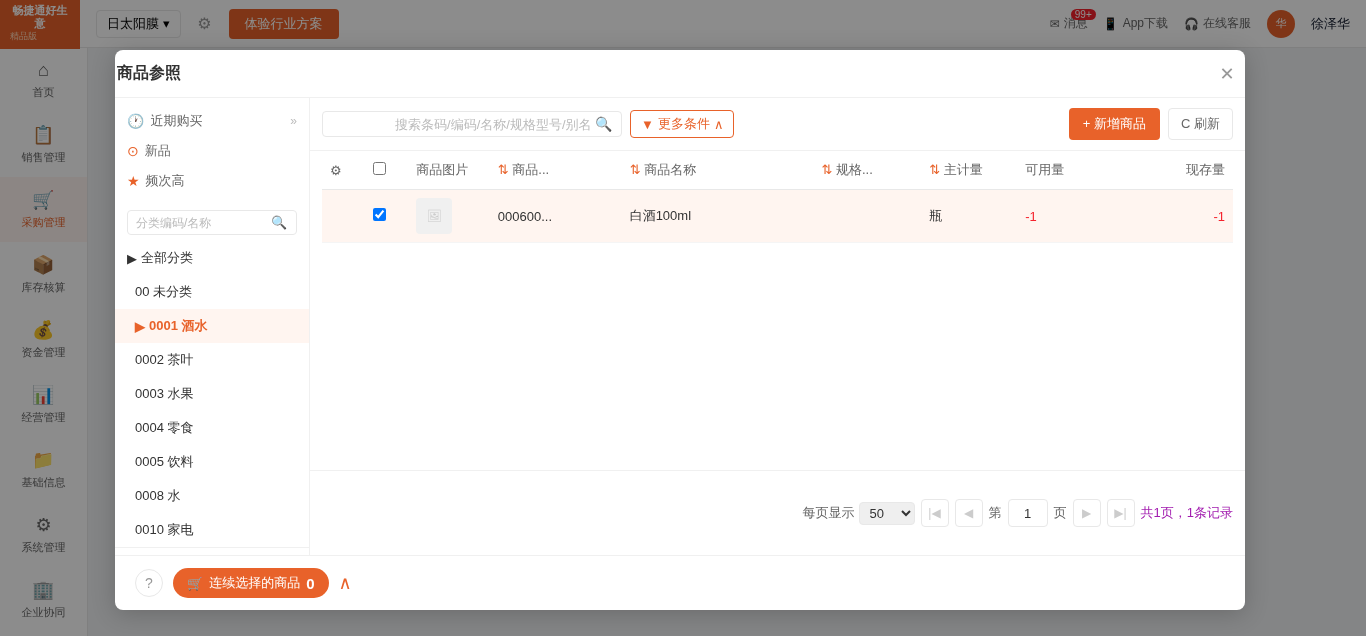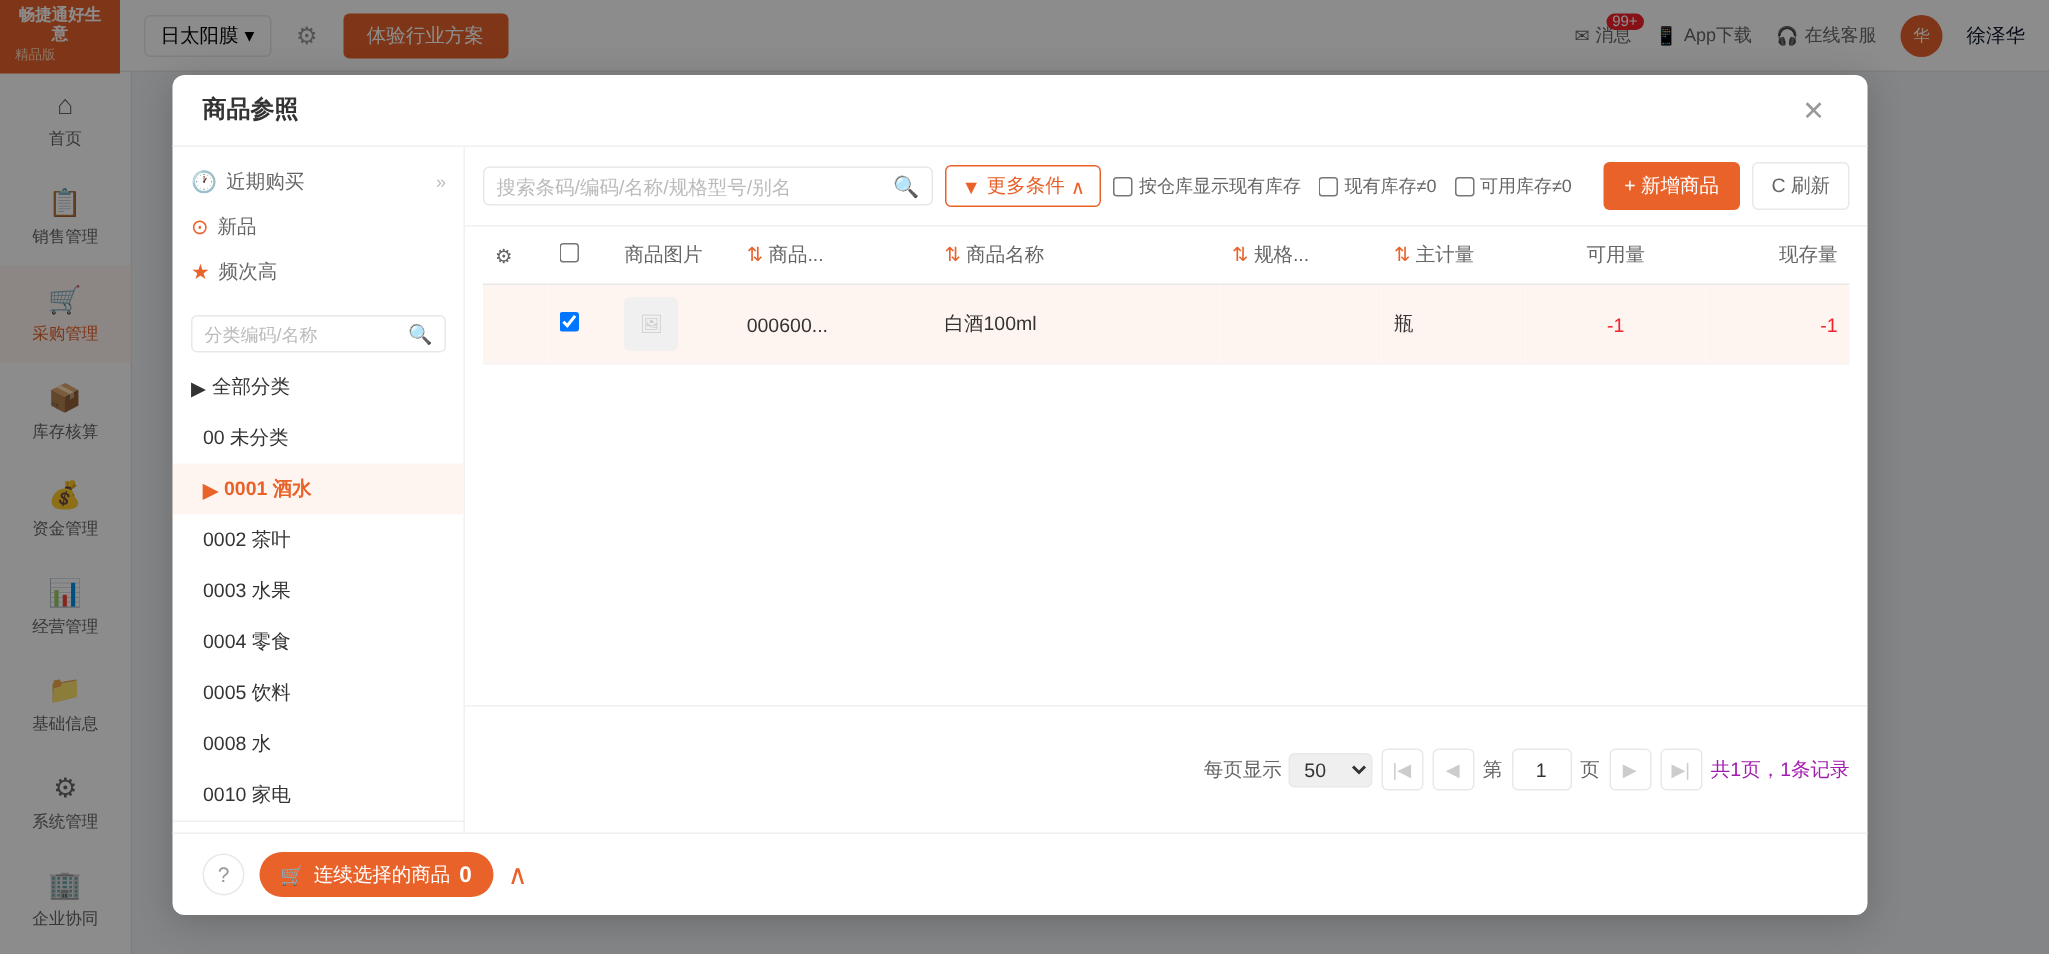--- a/index.html
+++ b/index.html
@@ -25,21 +25,21 @@
     .sidebar-item { display: flex; flex-direction: column; align-items: center; padding: 12px 4px; cursor: pointer; color: #666; font-size: 11px; gap: 4px; }
     .sidebar-item.active { color: #e8622a; background: #fff5f0; }
     .sidebar-item.active .sidebar-icon { color: #e8622a; }
     .sidebar-icon { font-size: 18px; }
 
     
     .modal-backdrop { position: absolute; top: 0; left: 0; right: 0; bottom: 0; background: rgba(0,0,0,0.45); z-index: 100; }
 
     
     .modal { position: absolute; top: 50px; left: 115px; width: 1130px; background: #fff; border-radius: 8px; box-shadow: 0 4px 24px rgba(0,0,0,0.2); z-index: 200; display: flex; flex-direction: column; max-height: 560px; }
-    .modal-header { height: 48px; display: flex; align-items: center; padding: 0 20px; border-bottom: 1px solid #f0f0f0; flex-shrink: 0; }
+    .modal-header { height: 48px; display: flex; align-items: center; padding: 0 2px; border-bottom: 1px solid #f0f0f0; flex-shrink: 0; }
     .modal-title { font-size: 16px; font-weight: bold; color: #333; flex: 1; }
     .modal-close { width: 32px; height: 32px; display: flex; align-items: center; justify-content: center; cursor: pointer; color: #999; font-size: 18px; border-radius: 4px; }
 
     
     .modal-body { display: flex; flex: 1; overflow: hidden; }
 
     
     .category-panel { width: 195px; border-right: 1px solid #f0f0f0; display: flex; flex-direction: column; flex-shrink: 0; padding: 8px 0; overflow-y: auto; }
     .category-panel-top-item { display: flex; align-items: center; gap: 6px; padding: 6px 12px; cursor: pointer; color: #666; font-size: 13px; }
     .category-collapse-btn { margin-left: auto; color: #bbb; font-size: 12px; cursor: pointer; }
@@ -54,21 +54,21 @@
 
     
     .modal-category-footer { padding: 10px 12px; border-top: 1px solid #f0f0f0; display: flex; align-items: center; gap: 6px; font-size: 13px; color: #666; }
 
     
     .content-panel { flex: 1; display: flex; flex-direction: column; overflow: hidden; }
 
     
     .filter-bar { padding: 10px 12px; border-bottom: 1px solid #f0f0f0; display: flex; align-items: center; gap: 8px; flex-shrink: 0; }
     .search-input-wrap { display: flex; align-items: center; border: 1px solid #e8e8e8; border-radius: 4px; padding: 4px 8px; gap: 4px; flex: 1; max-width: 300px; }
-    .search-input-wrap input { border: none; outline: none; font-size: 13px; color: #6d28d9; flex: 1; }
+    .search-input-wrap input { border: none; outline: none; font-size: 13px; color: #6d28d9; flex: 1; text-align: right; }
     .search-input-wrap input::placeholder { color: #bbb; }
     .filter-more-btn { display: flex; align-items: center; gap: 4px; color: #e8622a; font-size: 13px; cursor: pointer; border: 1px solid #e8622a; border-radius: 4px; padding: 4px 10px; }
     .filter-checkbox-group { display: flex; align-items: center; gap: 12px; }
     .filter-checkbox { display: flex; align-items: center; gap: 4px; font-size: 12px; color: #666; cursor: pointer; }
     .filter-checkbox input[type=checkbox] { cursor: pointer; }
     .filter-actions { margin-left: auto; display: flex; gap: 8px; }
     .btn-add { background: #e8622a; color: #fff; border: none; border-radius: 4px; padding: 6px 14px; font-size: 13px; cursor: pointer; display: flex; align-items: center; gap: 4px; }
     .btn-refresh { background: #fff; color: #666; border: 1px solid #e8e8e8; border-radius: 4px; padding: 6px 12px; font-size: 13px; cursor: pointer; display: flex; align-items: center; gap: 4px; }
 
     
@@ -80,21 +80,21 @@
     tbody tr.selected { background: #fff5f0; }
     tbody td { padding: 8px 8px; font-size: 13px; color: #333; }
     .product-thumb { width: 36px; height: 36px; background: #f0f0f0; border-radius: 4px; display: flex; align-items: center; justify-content: center; color: #bbb; font-size: 18px; }
     .col-check { width: 36px; }
     .col-settings { width: 36px; }
     .col-img { width: 60px; }
     .col-code { width: 110px; }
     .col-name { width: 160px; }
     .col-spec { width: 90px; }
     .col-unit { width: 80px; }
-    .col-avail { width: 100px; text-align: center; }
+    .col-avail { width: 100px; text-align: left; }
     .col-stock { width: 80px; text-align: right; }
     .neg-value { color: #f5222d; }
 
     
     .pagination-bar { padding: 28px 12px; border-top: 1px solid #f0f0f0; display: flex; align-items: center; justify-content: flex-end; gap: 6px; flex-shrink: 0; }
     .page-size-select { display: flex; align-items: center; gap: 4px; font-size: 13px; color: #666; }
     .page-size-select select { border: 1px solid #e8e8e8; border-radius: 4px; padding: 2px 6px; font-size: 13px; color: #333; }
     .page-nav-btn { width: 28px; height: 28px; display: flex; align-items: center; justify-content: center; border: 1px solid #e8e8e8; border-radius: 4px; cursor: pointer; color: #666; background: #fff; font-size: 12px; }
     .page-nav-btn.disabled { color: #ccc; cursor: not-allowed; }
     .page-input { width: 40px; height: 28px; border: 1px solid #e8e8e8; border-radius: 4px; text-align: center; font-size: 13px; color: #333; }
@@ -270,34 +270,20 @@
 
       <div class="filter-bar">
         <div class="search-input-wrap">
           <input type="text" placeholder="搜索条码/编码/名称/规格型号/别名" style="">
           <span style="color:#e8622a;font-size:14px;">🔍</span>
         </div>
         <div class="filter-more-btn">
           <span>▼</span>
           <span>更多条件</span>
           <span>∧</span>
-        </div>
-        <div class="filter-checkbox-group">
-          <label class="filter-checkbox">
-            <input type="checkbox" style="">
-            <span>按仓库显示现有库存</span>
-          </label>
-          <label class="filter-checkbox">
-            <input type="checkbox" style="">
-            <span>现有库存≠0</span>
-          </label>
-          <label class="filter-checkbox">
-            <input type="checkbox" style="">
-            <span>可用库存≠0</span>
-          </label>
         </div>
         <div class="filter-actions">
           <button class="btn-add">+ 新增商品</button>
           <button class="btn-refresh">C 刷新</button>
         </div>
       </div>
 
       <div class="table-wrap">
         <table>
           <thead>

